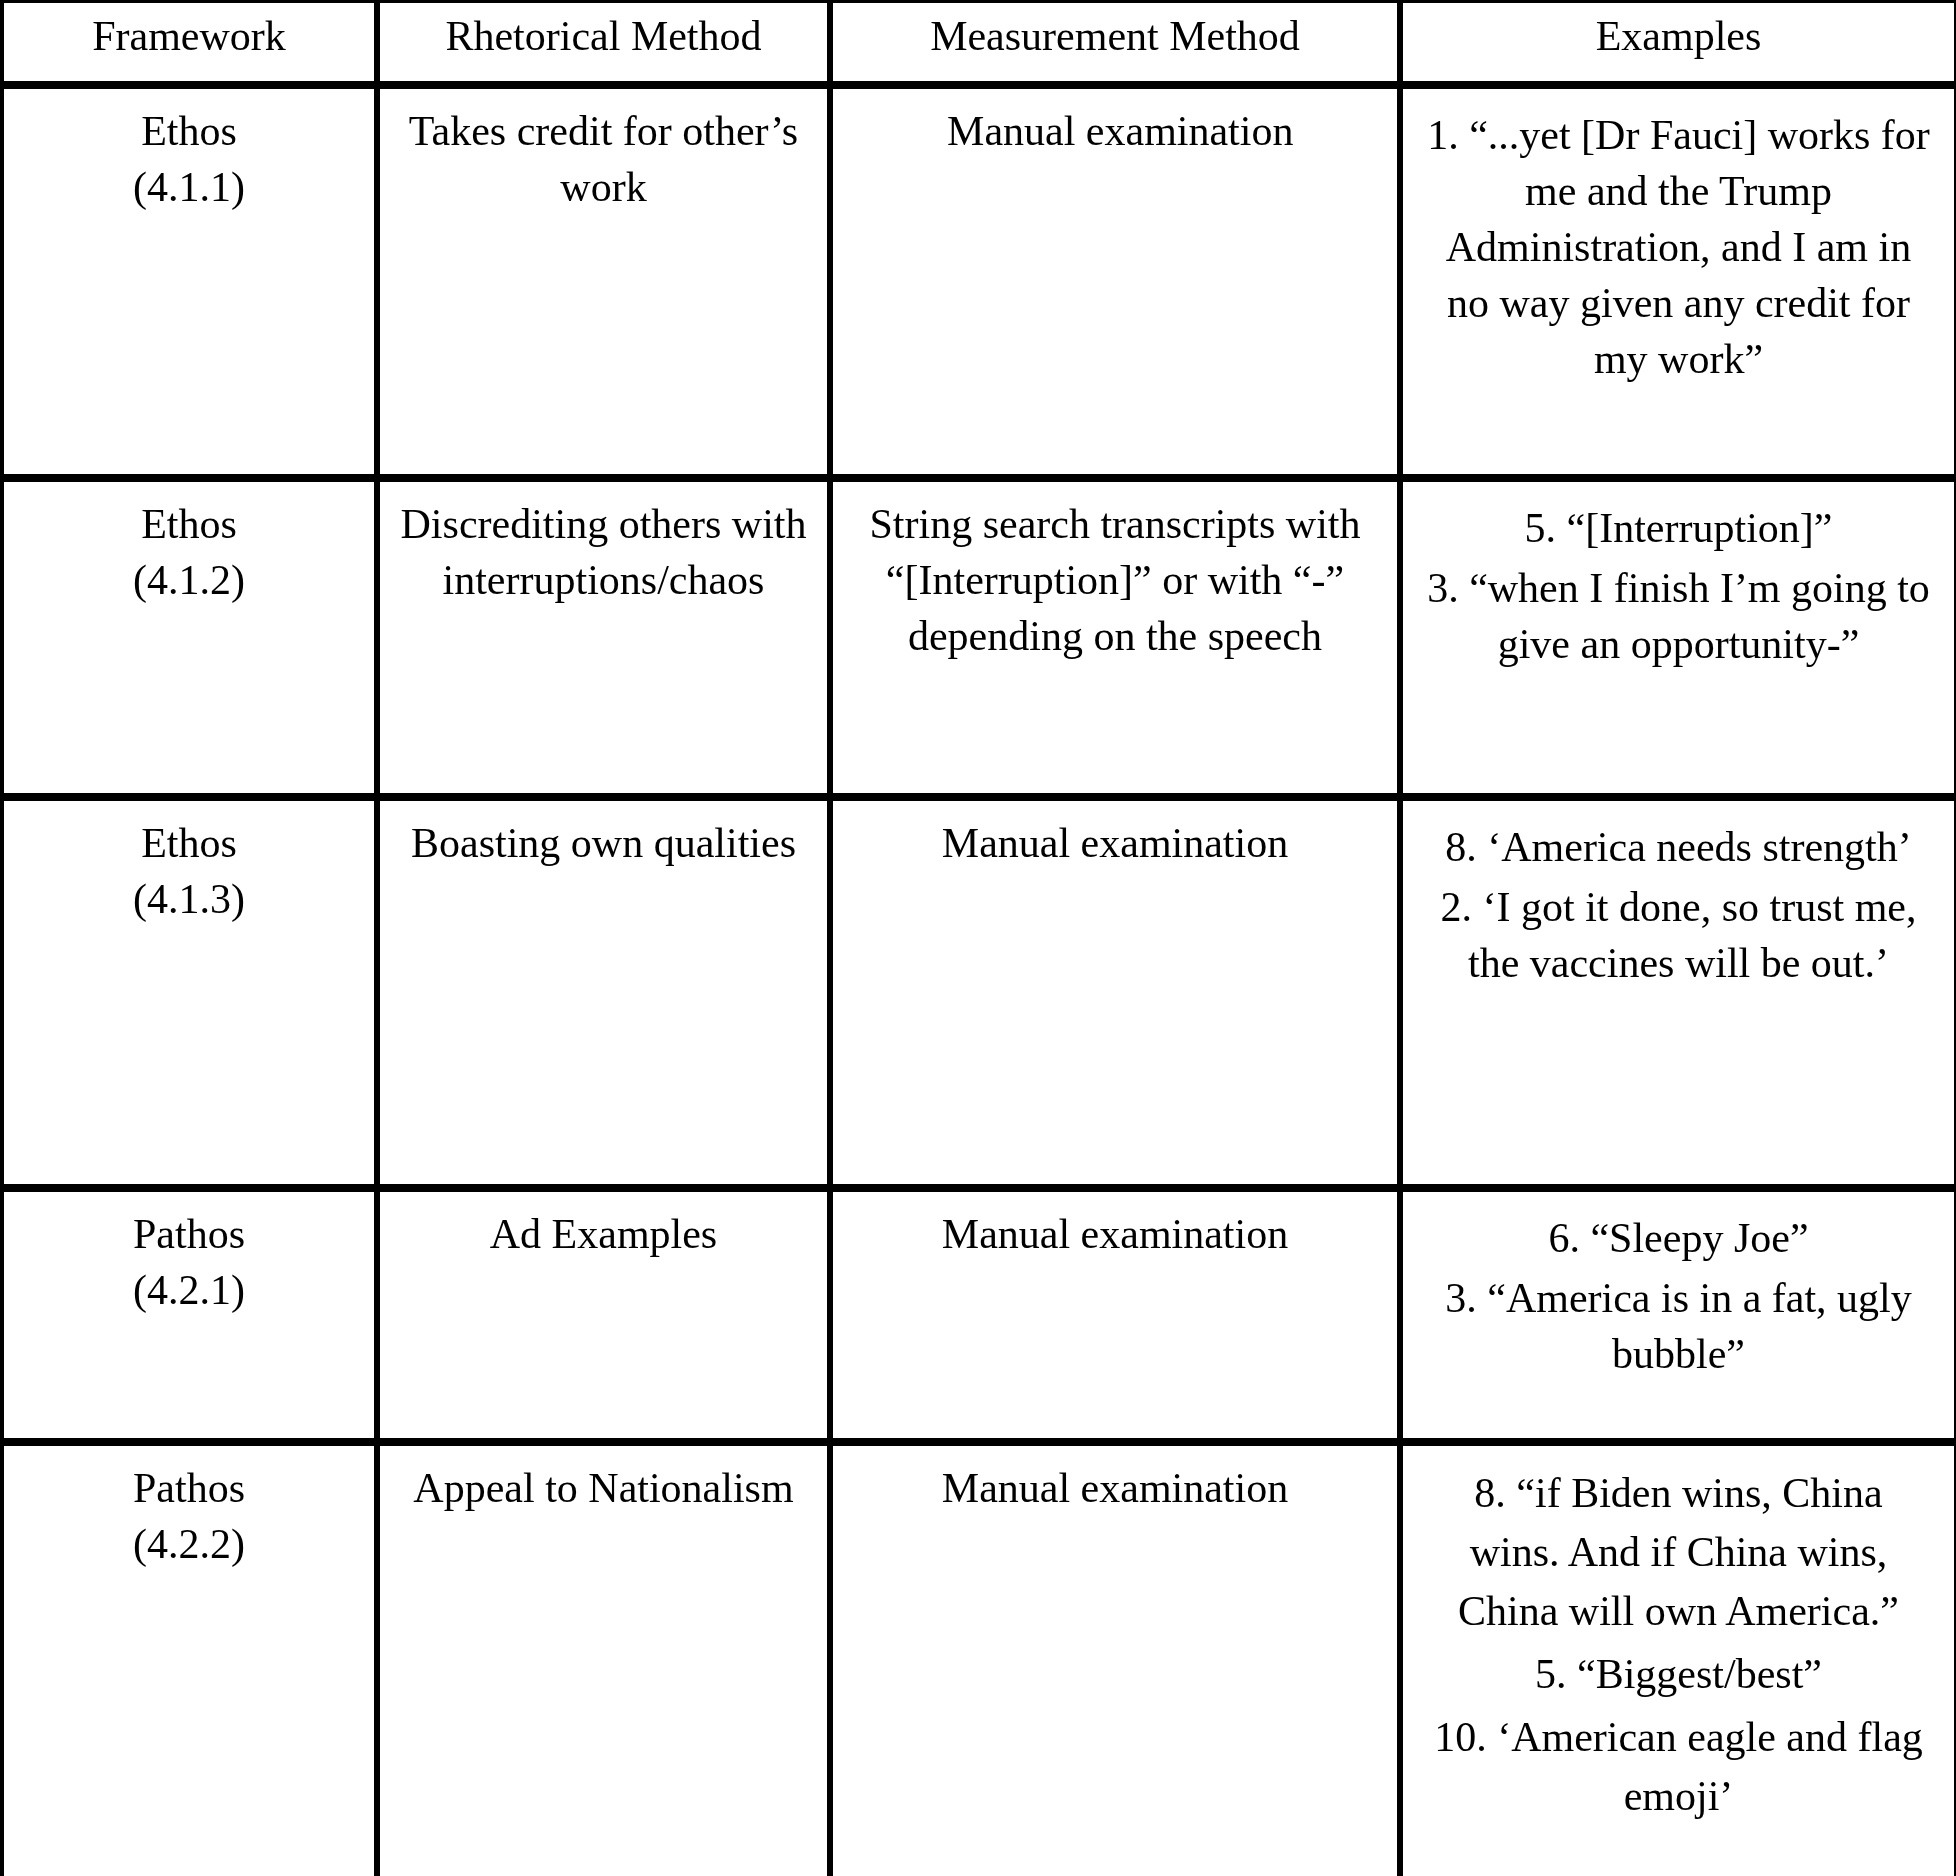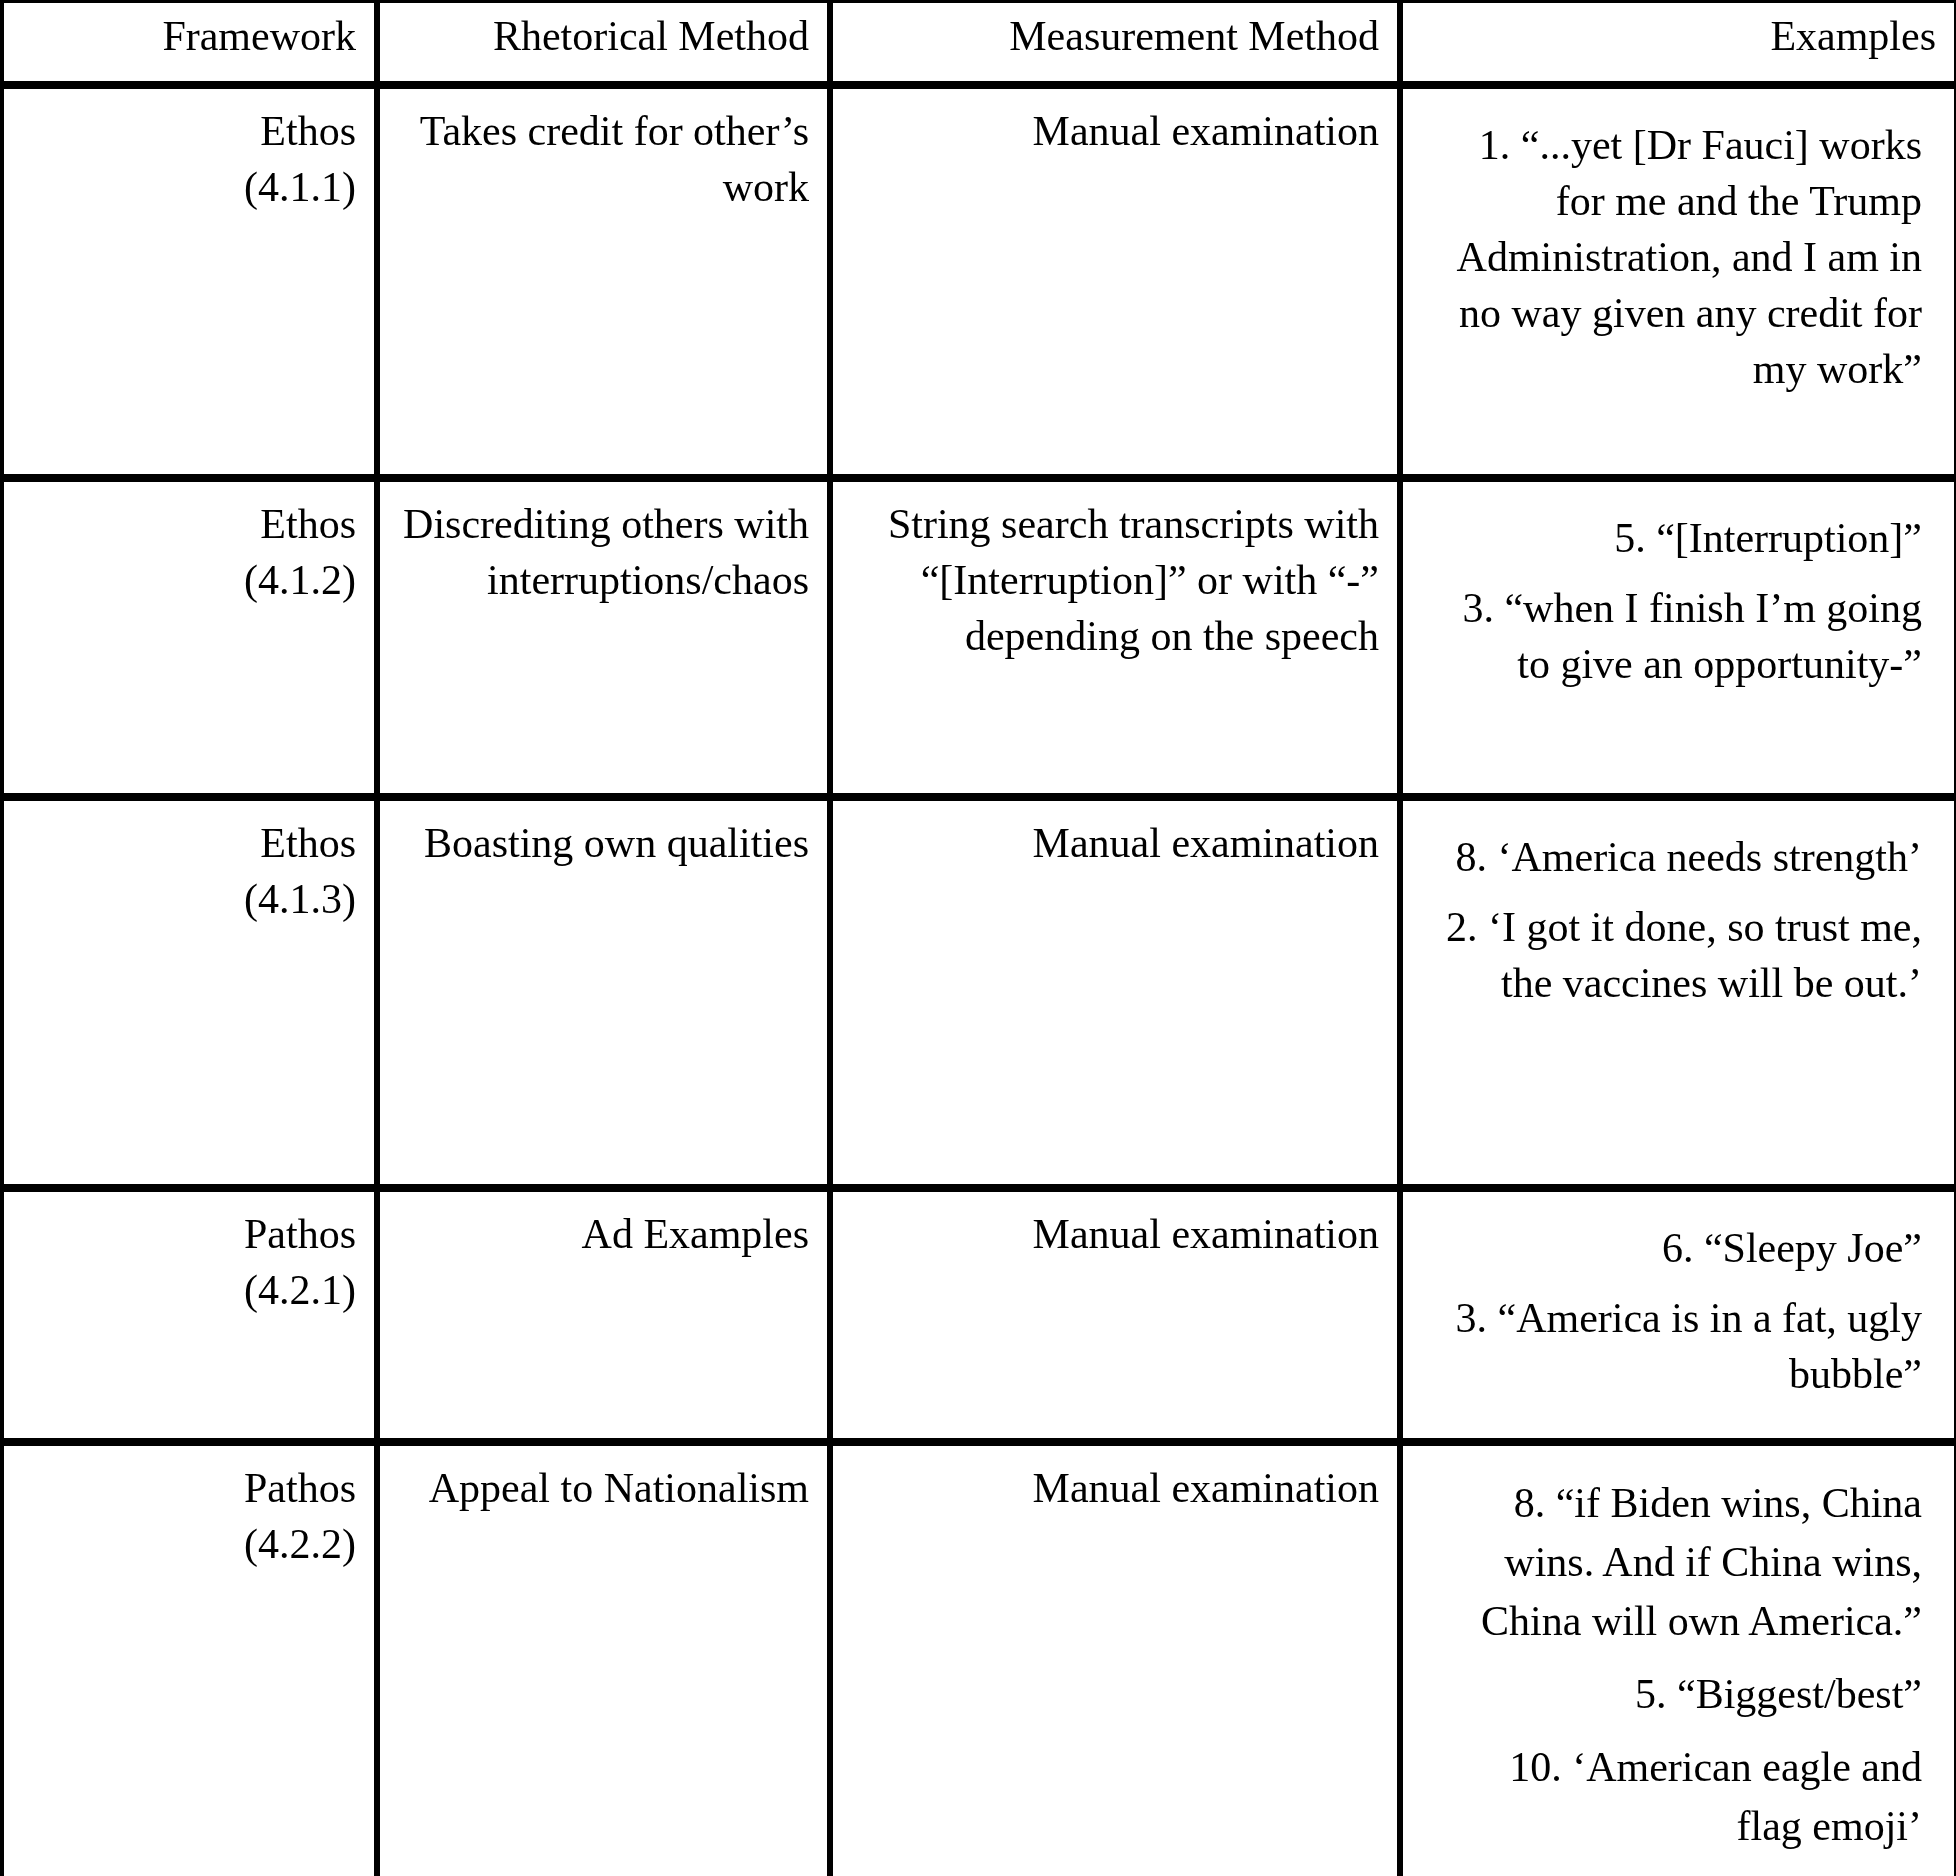--- a/index.html
+++ b/index.html
@@ -16,21 +16,21 @@
   }
   table.rhetoric-table {
     border-collapse: collapse;
     table-layout: fixed;
     width: 1956px;
     height: 1876px;
     background: #ffffff;
   }
   td, th {
     vertical-align: top;
-    text-align: right;
+    text-align: center;
     font-weight: normal;
     font-size: 42px;
     line-height: 56px;
     white-space: pre-wrap;
     overflow: hidden;
     padding: 14px 18px 8px 18px;
     border: 6px solid #000000;
     border-top-width: 8px;
     border-bottom-width: 8px;
   }
@@ -41,21 +41,21 @@
     border-bottom-width: 8px;
     padding-top: 5px;
   }
   tbody tr:last-child > * { border-bottom: none; }
   thead tr   { height: 83px;  }
   tr.row-1   { height: 393px; }
   tr.row-2   { height: 319px; }
   tr.row-3   { height: 391px; }
   tr.row-4   { height: 254px; }
   tr.row-5   { height: auto;  }
-  .example-item { margin: 14px; font-family: Liberation Serif, serif; }
+  .example-item { margin: 4px; font-family: Liberation Serif, serif; }
   td.spaced { line-height: 59px; }
 </style>
 </head>
 <body>
 
 <table class="rhetoric-table">
   <colgroup>
     <col style="width:375px">
     <col style="width:453px">
     <col style="width:570px">

